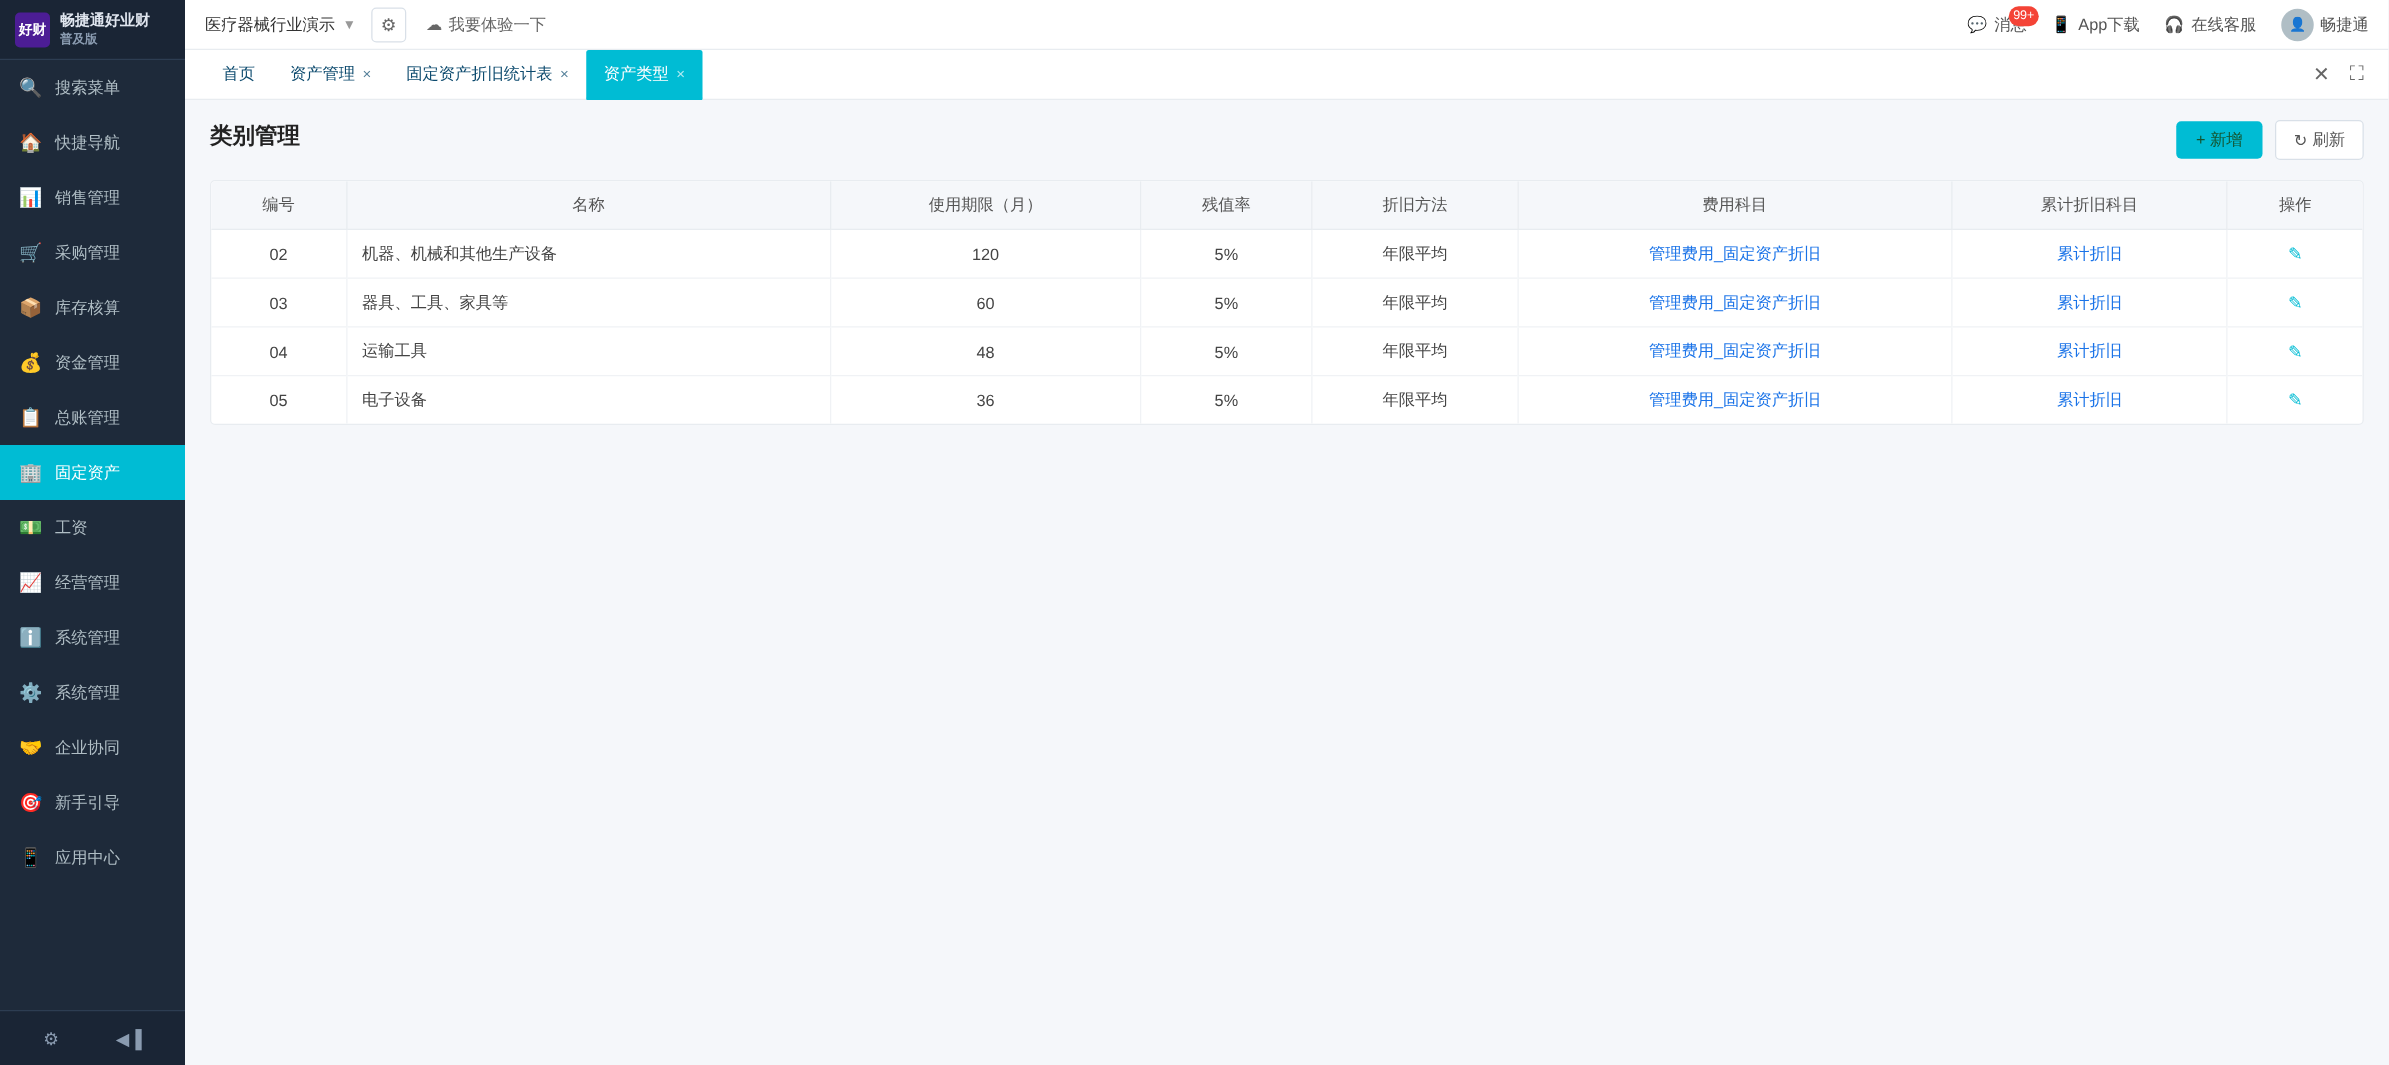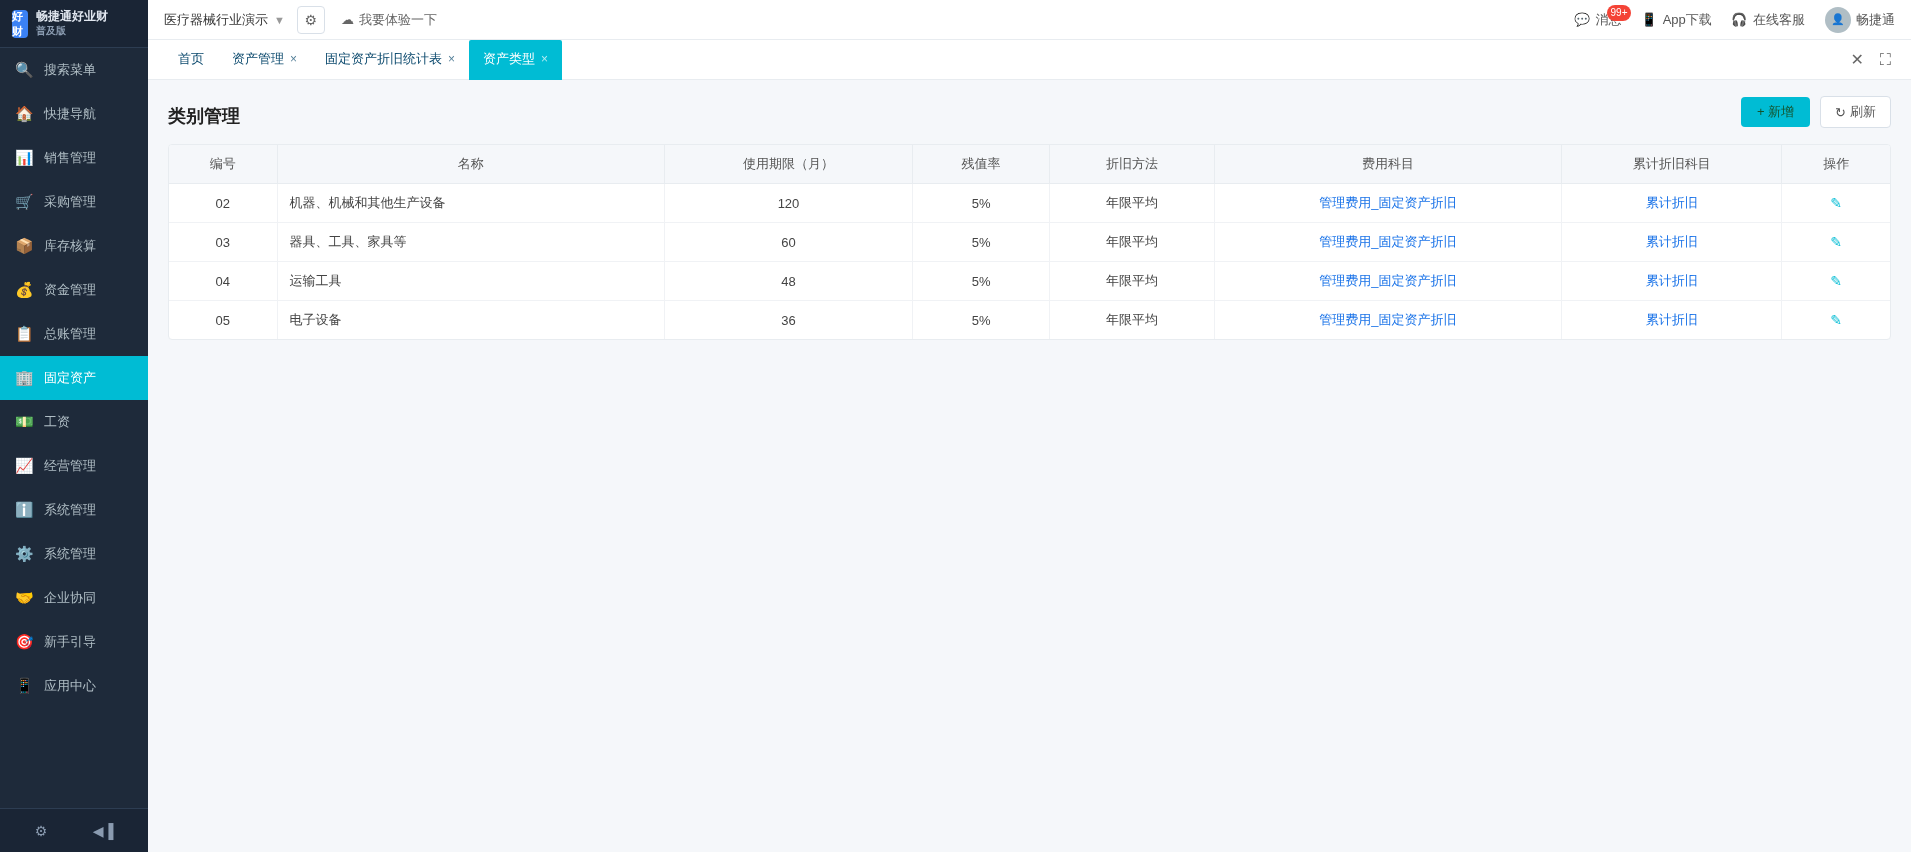--- a/index.html
+++ b/index.html
@@ -21,22 +21,22 @@
       display: flex;
       align-items: center;
       padding: 0 12px;
       color: #fff;
       font-size: 13px;
       font-weight: bold;
       gap: 8px;
       border-bottom: 1px solid #2d3d52;
     }
     .sidebar-logo-icon {
-      width: 16px; height: 28px;
-      background: #3b82f6;
+      width: 28px; height: 28px;
+      background: #4c1d95;
       border-radius: 4px;
       display: flex; align-items: center; justify-content: center;
       color: #fff; font-size: 11px; font-weight: bold;
     }
     .sidebar-logo-text { font-size: 12px; color: #e0e6ef; line-height: 1.3; }
     .sidebar-logo-badge { font-size: 10px; color: #8a9bb0; }
 
     .sidebar-scroll {
       flex: 1;
       overflow-y: auto;
@@ -209,21 +209,21 @@
     .page-content {
       flex: 1;
       padding: 16px 20px;
       overflow-y: auto;
       background: #f5f7fa;
     }
 
     
     .page-header {
       display: flex;
-      align-items: flex-end;
+      align-items: flex-start;
       justify-content: space-between;
       margin-bottom: 16px;
     }
     .page-title {
       font-size: 18px;
       font-weight: 600;
       color: #222;
     }
     .page-actions {
       display: flex;

